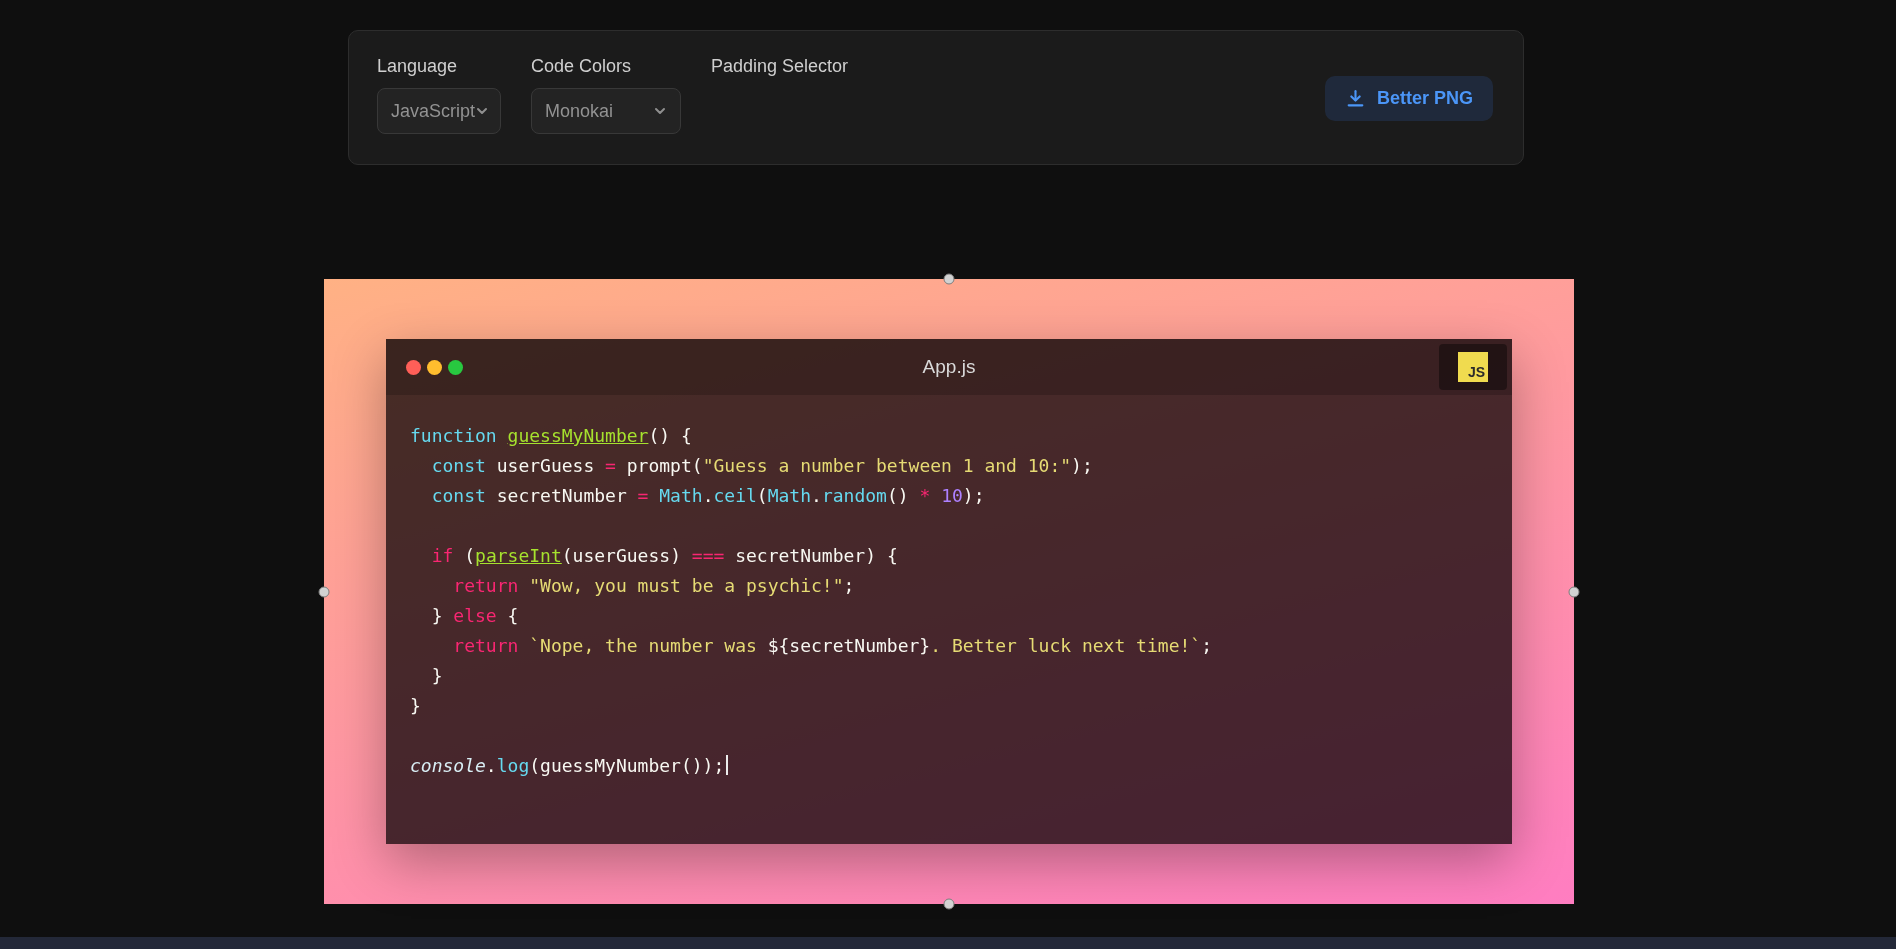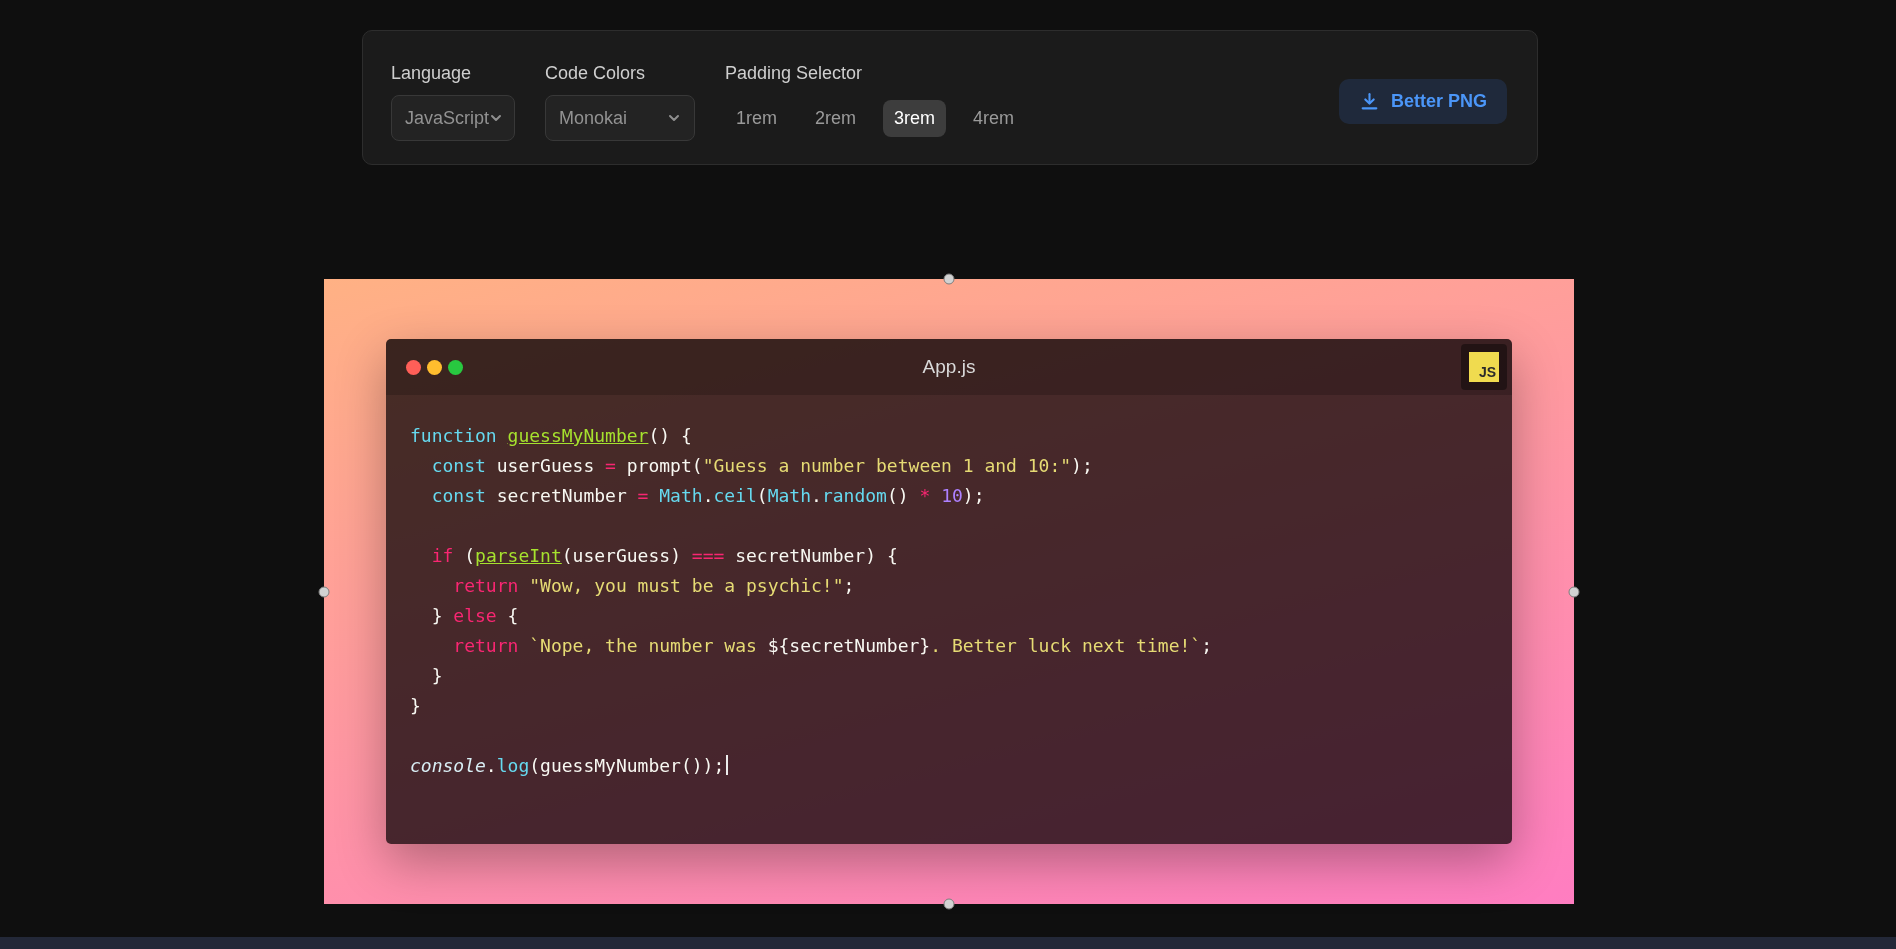--- a/index.html
+++ b/index.html
@@ -6,24 +6,24 @@
   html,body { width:1896px; height:949px; }
   body {
     background:#0f0f0f;
     font-family:"Liberation Sans", sans-serif;
     position:relative;
     overflow:hidden;
   }
 
   
   .toolbar {
-    position:absolute; left:362px; top:30px; width:1176px; height:135px;
+    position:absolute; left:348px; top:30px; width:1176px; height:135px;
     background:#1b1b1b; border:1px solid #2d2d2d; border-radius:10px;
     display:flex; align-items:flex-start;
-    padding:32px 30px 24px 28px; gap:30px;
+    padding:25px 30px 24px 28px; gap:30px;
   }
   .group { display:flex; flex-direction:column; gap:11px; }
   .group-label { font-size:18px; color:#cfcfcf; white-space:nowrap; }
   .dropdown {
     height:46px; background:#232323; border:1px solid #383838; border-radius:8px;
     display:flex; align-items:center; justify-content:space-between;
     padding:0 13px; color:#929292; font-size:18px; cursor:pointer;
   }
   .dd-lang { width:124px; }
   .dd-colors { width:150px; }
@@ -50,41 +50,41 @@
   }
 
   
   .card {
     position:absolute; left:324px; top:279px; width:1250px; height:625px;
     background:linear-gradient(165deg, var(--grad_from,#ffb184), var(--grad_to,#ff7dc1));
     padding:60px 62px;
   }
   .window {
     width:100%; height:100%;
-    border-radius:5px; overflow:hidden;
+    border-radius:0; overflow:hidden;
     background:rgba(10,2,4,0.75);
     box-shadow:0 18px 50px rgba(0,0,0,0.30);
     display:flex; flex-direction:column;
   }
   .titlebar {
     height:56px; flex:none; position:relative;
     background:rgba(0,0,0,0.18);
     display:flex; align-items:center;
   }
   .lights { display:flex; gap:6px; margin-left:20px; }
   .light { width:15px; height:15px; border-radius:50%; display:inline-block; }
   .light.red { background:#ff5f58; }
   .light.yellow { background:#ffbd2e; }
   .light.green { background:#28c840; }
   .title {
     position:absolute; left:50%; transform:translateX(-50%);
     color:#dadada; font-size:19px; font-weight:500; cursor:text;
   }
   .badge-wrap {
-    position:absolute; right:5px; top:5px; width:46px; height:46px;
+    position:absolute; right:5px; top:5px; width:68px; height:46px;
     background:rgba(0,0,0,0.40); border-radius:4px;
     display:flex; align-items:center; justify-content:center;
   }
   .js-badge {
     width:30px; height:30px; background:var(--badge_yellow,#f0db4f);
     display:flex; align-items:flex-end; justify-content:flex-end;
     padding:2px 3px; color:#2b2b2b; font-weight:bold; font-size:14px;
     font-family:"Liberation Sans", sans-serif;
   }
 
@@ -147,26 +147,20 @@
       <span>Monokai</span>
       <svg class="chev" width="14" height="14" viewBox="0 0 14 14">
           <path d="M3 5l4 4 4-4" fill="none" stroke="#8f8f8f" stroke-width="2" stroke-linecap="round" stroke-linejoin="round"></path>
         </svg>
     </div>
   </div>
 
 
   <div class="group">
     <div class="group-label">Padding Selector</div>
-    <div class="pad-options">
-        <button class="pad-option">1rem</button>
-        <button class="pad-option">2rem</button>
-        <button class="pad-option selected">3rem</button>
-        <button class="pad-option">4rem</button>
-      </div>
   </div>
 
   <button class="export-btn">
     <svg width="21" height="21" viewBox="0 0 20 20" fill="none" stroke="#4b96f8" stroke-width="2" stroke-linecap="round" stroke-linejoin="round">
         <path d="M10 3v8.5"></path>
         <path d="M6 8l4 4 4-4"></path>
         <path d="M3.5 16.5h13"></path>
       </svg>
     <span>Better PNG</span>
   </button>

